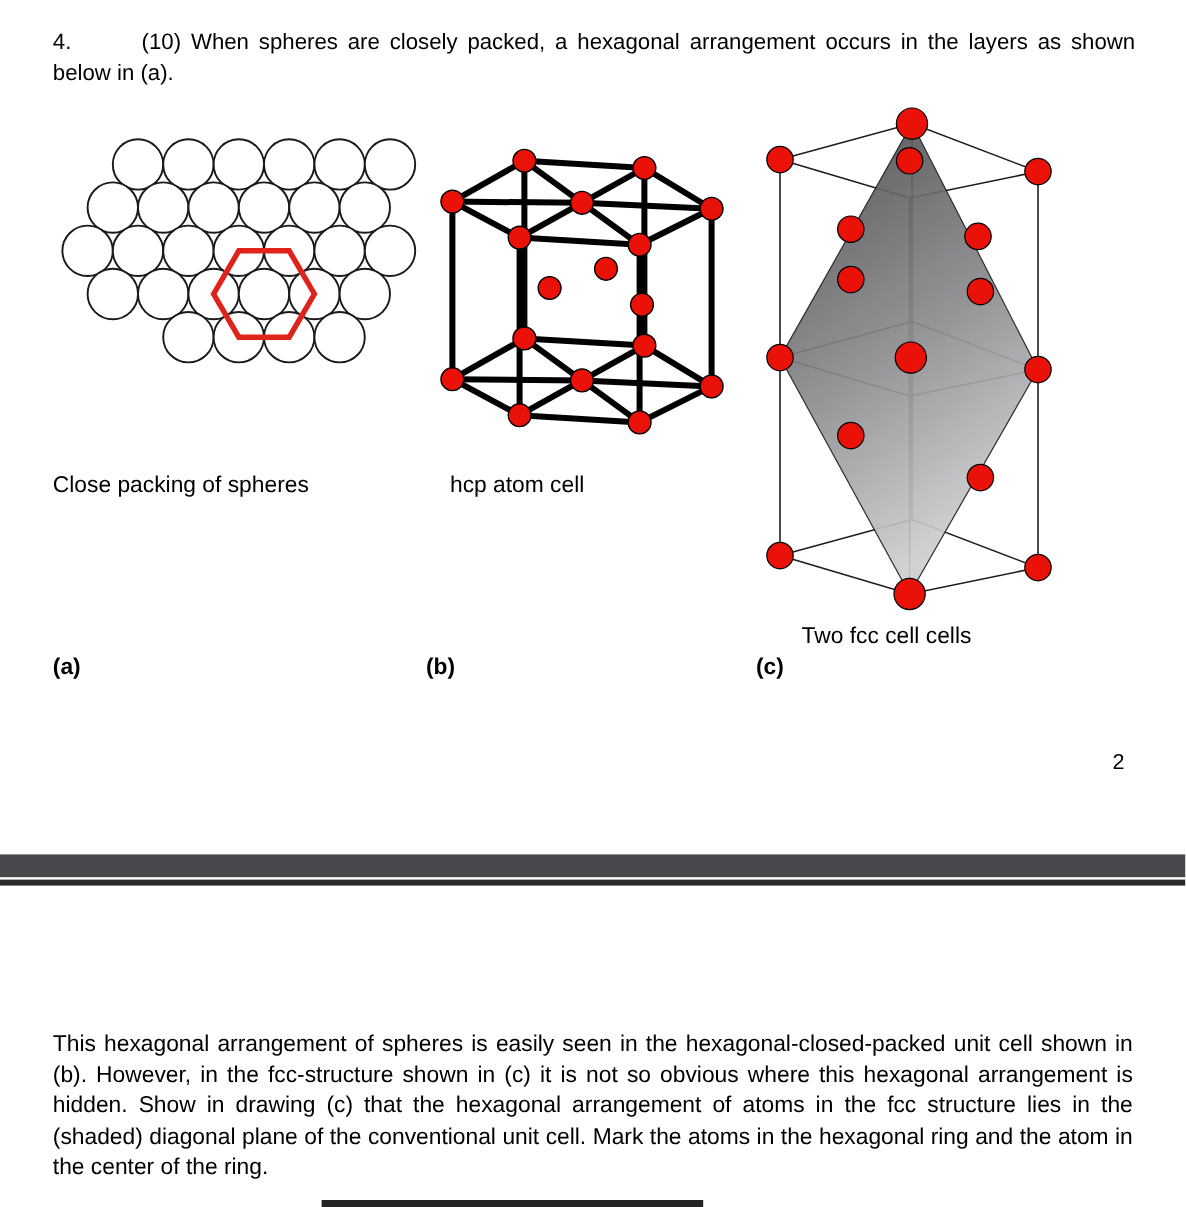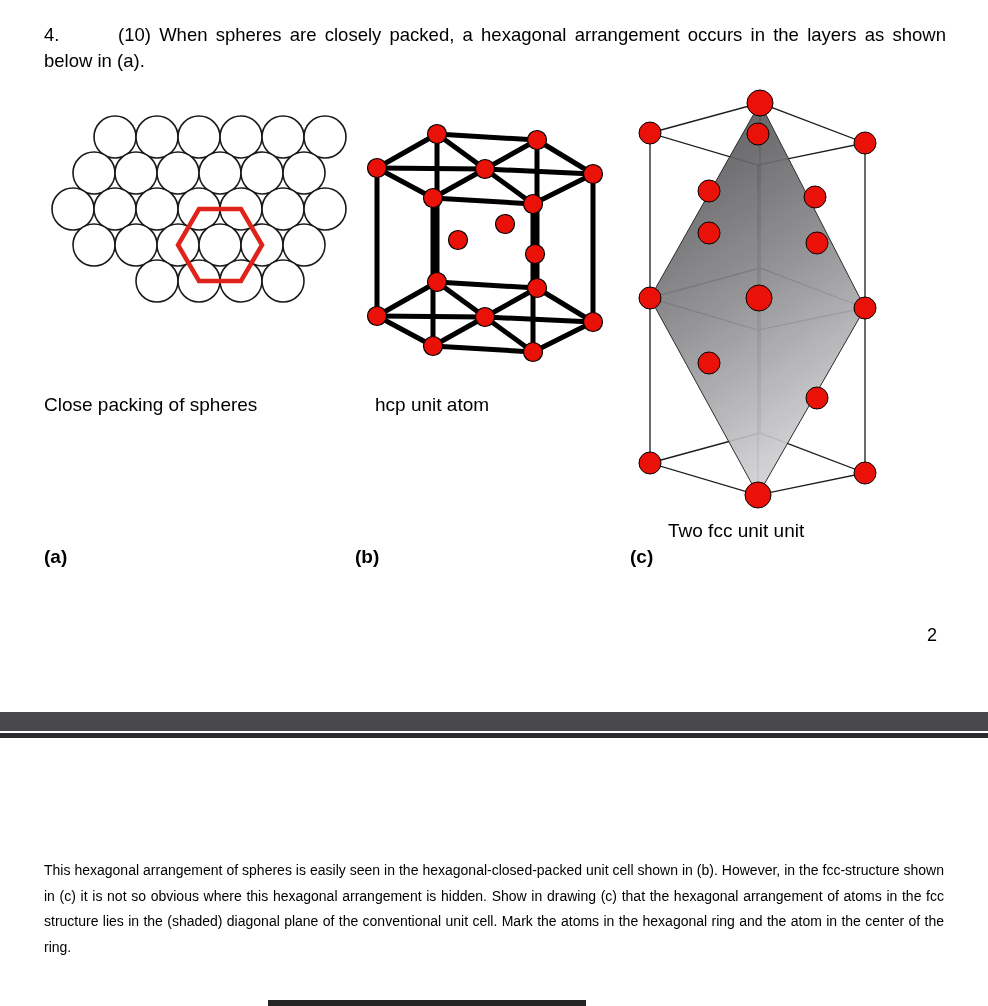--- a/index.html
+++ b/index.html
@@ -34,21 +34,21 @@
   .lab-b { left: 355px; }
   .lab-c { left: 630px; }
   .page-number { position: absolute; left: 927px; top: 625px; font-size: 18px; }
   .divider-thick { position: absolute; left: 0; top: 712px; width: 988px; height: 19px; background: #48484c; }
   .divider-thin  { position: absolute; left: 0; top: 733px; width: 988px; height: 5px;  background: #2b2b2f; }
   .followup {
     position: absolute;
     left: 44px;
     top: 858px;
     width: 900px;
-    font-size: 14px;
+    font-size: 19px;
     line-height: 25.5px;
     text-align: justify;
   }
   .cutoff { position: absolute; left: 268px; top: 1000px; width: 318px; height: 6px; background: #242424; }
 </style>
 </head>
 <body>
 
 <div class="page">
 
@@ -147,22 +147,22 @@
       <circle cx="240" cy="223" r="11"></circle>
       <circle cx="84" cy="278" r="11"></circle>
       <circle cx="192" cy="313" r="11"></circle>
       <circle cx="25" cy="378" r="11"></circle>
       <circle cx="240" cy="388" r="11"></circle>
       <circle cx="133" cy="410" r="13"></circle>
     </g>
   </svg>
 
   <div class="caption cap-a">Close packing of spheres</div>
-  <div class="caption cap-b">hcp unit atom</div>
-  <div class="caption cap-c">Two fcc unit unit</div>
+  <div class="caption cap-b">hcp atom cell</div>
+  <div class="caption cap-c">Two fcc cell cells</div>
 
   <div class="sublabel lab-a">(a)</div>
   <div class="sublabel lab-b">(b)</div>
   <div class="sublabel lab-c">(c)</div>
 
   <div class="page-number">2</div>
 
   <div class="divider-thick"></div>
   <div class="divider-thin"></div>
 

